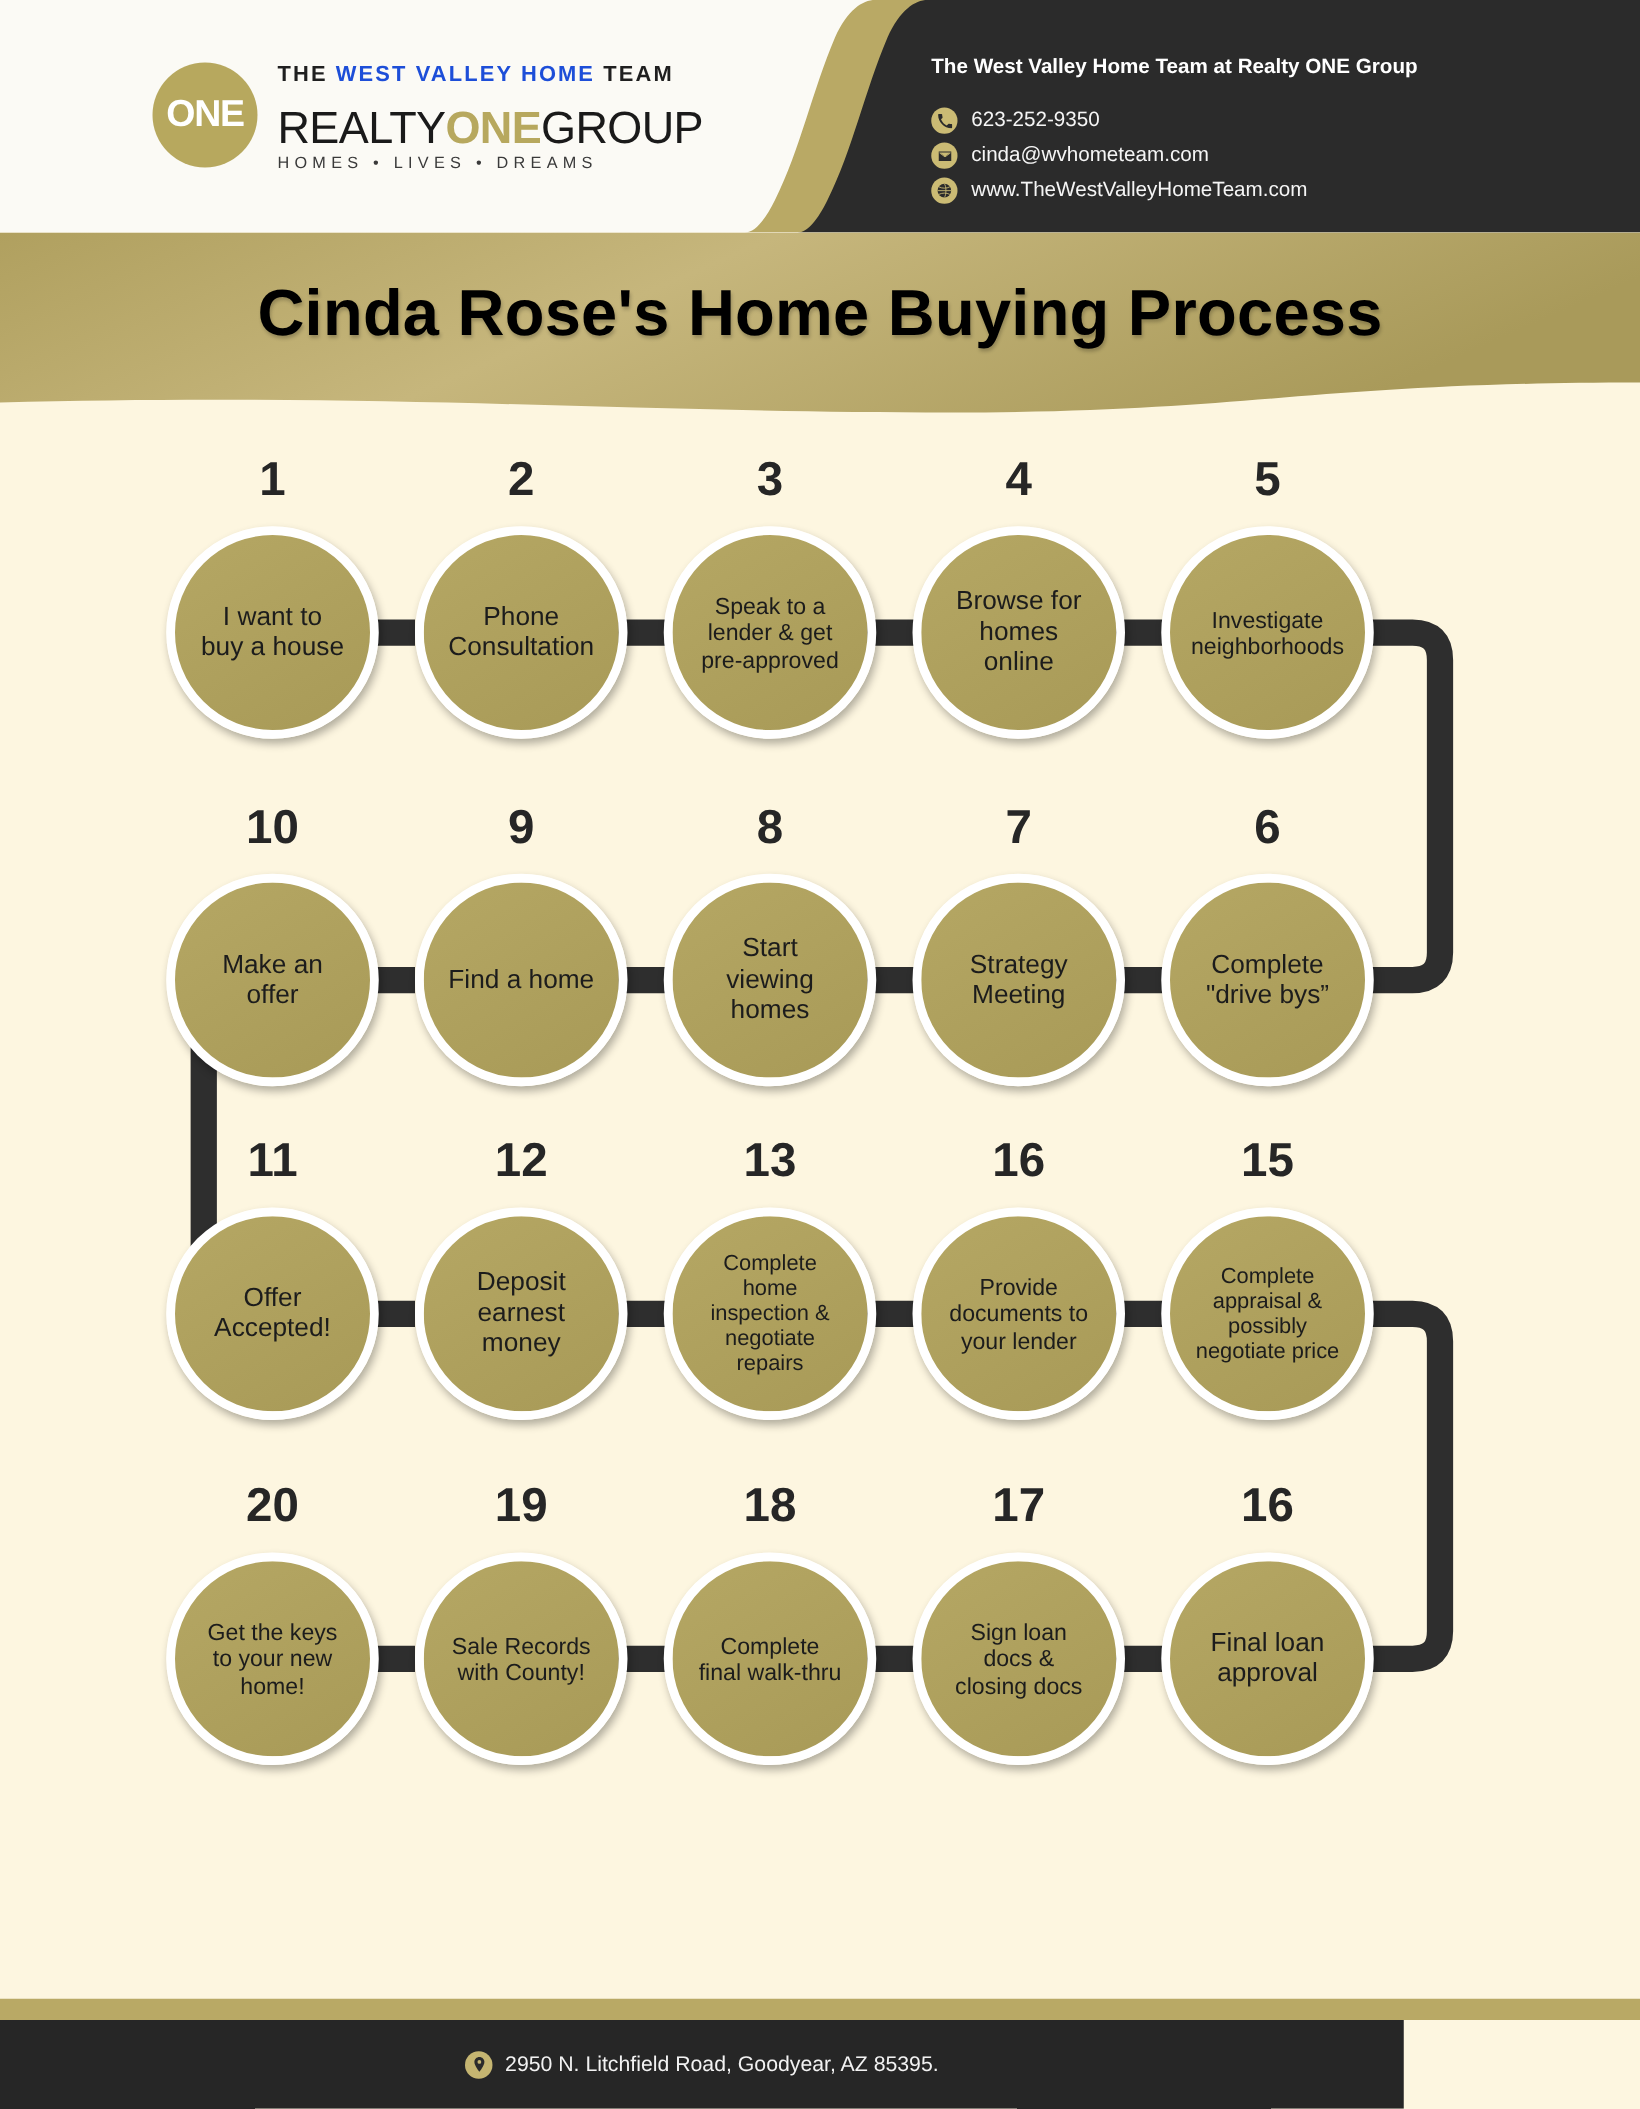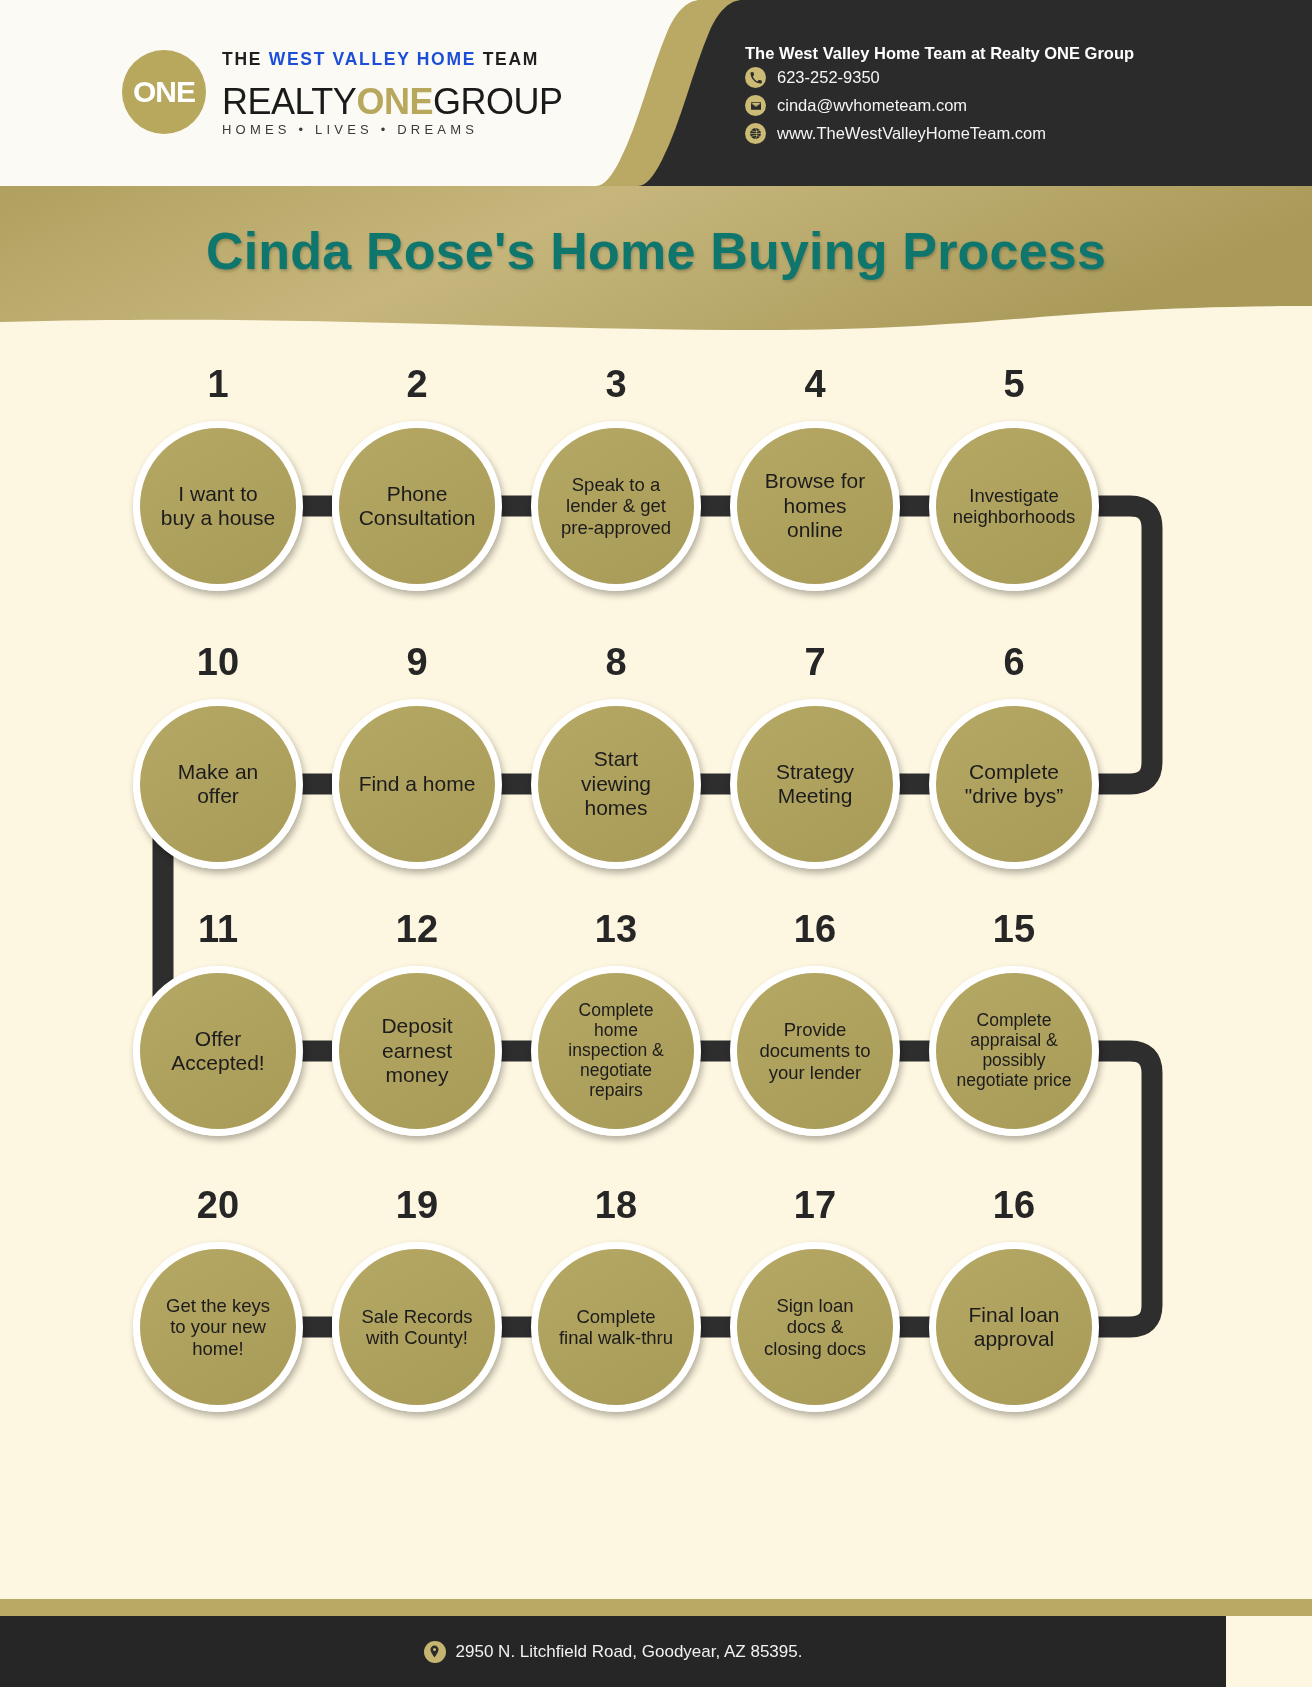--- a/index.html
+++ b/index.html
@@ -45,41 +45,41 @@
   .logo-line2 .gold { color:#b7a85e; font-weight:bold; }
   .logo-line3 {
     font-size:13px; color:#3a3a3a; letter-spacing:4.2px; white-space:nowrap;
   }
 
   .contact {
     position:absolute; left:745px; top:44px;
     color:#ffffff;
   }
   .contact-title {
-    font-size:16.5px; font-weight:bold; margin-bottom:4px; white-space:nowrap;
+    font-size:16.5px; font-weight:bold; margin-bottom:23px; white-space:nowrap;
   }
   .contact-row {
     display:flex; align-items:center; gap:11px; margin-bottom:7px;
   }
   .contact-ico {
     width:21px; height:21px; border-radius:50%; background:#cbbb74;
     display:flex; align-items:center; justify-content:center; flex:0 0 21px;
   }
   .contact-ico svg { display:block; }
   .contact-val { font-size:16.5px; color:#f5f5f5; white-space:nowrap; }
 
   
   .banner {
     position:absolute; top:186px; left:0; width:1312px; height:148px;
   }
   .banner-svg { position:absolute; top:0; left:0; }
   .banner-title {
     position:absolute; top:0; left:0; width:1312px; height:130px;
     display:flex; align-items:center; justify-content:center;
-    color:#0f766e; font-size:52px; font-weight:bold;
+    color:#000000; font-size:52px; font-weight:bold;
     text-shadow:1px 2px 3px rgba(0,0,0,.22);
     letter-spacing:0.2px;
   }
 
   
   .flow { position:absolute; top:334px; left:0; width:1312px; height:1265px; }
   .connectors { position:absolute; top:0; left:0; }
 
   .node {
     position:absolute; width:170px; height:170px;
@@ -103,21 +103,21 @@
   }
   .circle.sm span { font-size:18.5px; line-height:1.15; }
   .circle.xs span { font-size:17.5px; line-height:1.14; }
 
   
   .footer-gold {
     position:absolute; left:0; top:1599px; width:1312px; height:17px;
     background:#b9a965;
   }
   .footer {
-    position:absolute; left:0; top:1616px; width:1226px; height:71px;
+    position:absolute; left:0; top:1616px; width:1123px; height:71px;
     background:#262626;
     display:flex; align-items:center; justify-content:center; gap:10px;
   }
   .footer-ico {
     width:22px; height:22px; border-radius:50%; background:#c5b571;
     display:flex; align-items:center; justify-content:center;
   }
   .footer-text { color:#f2f2f2; font-size:17px; }
 </style>
 </head>

